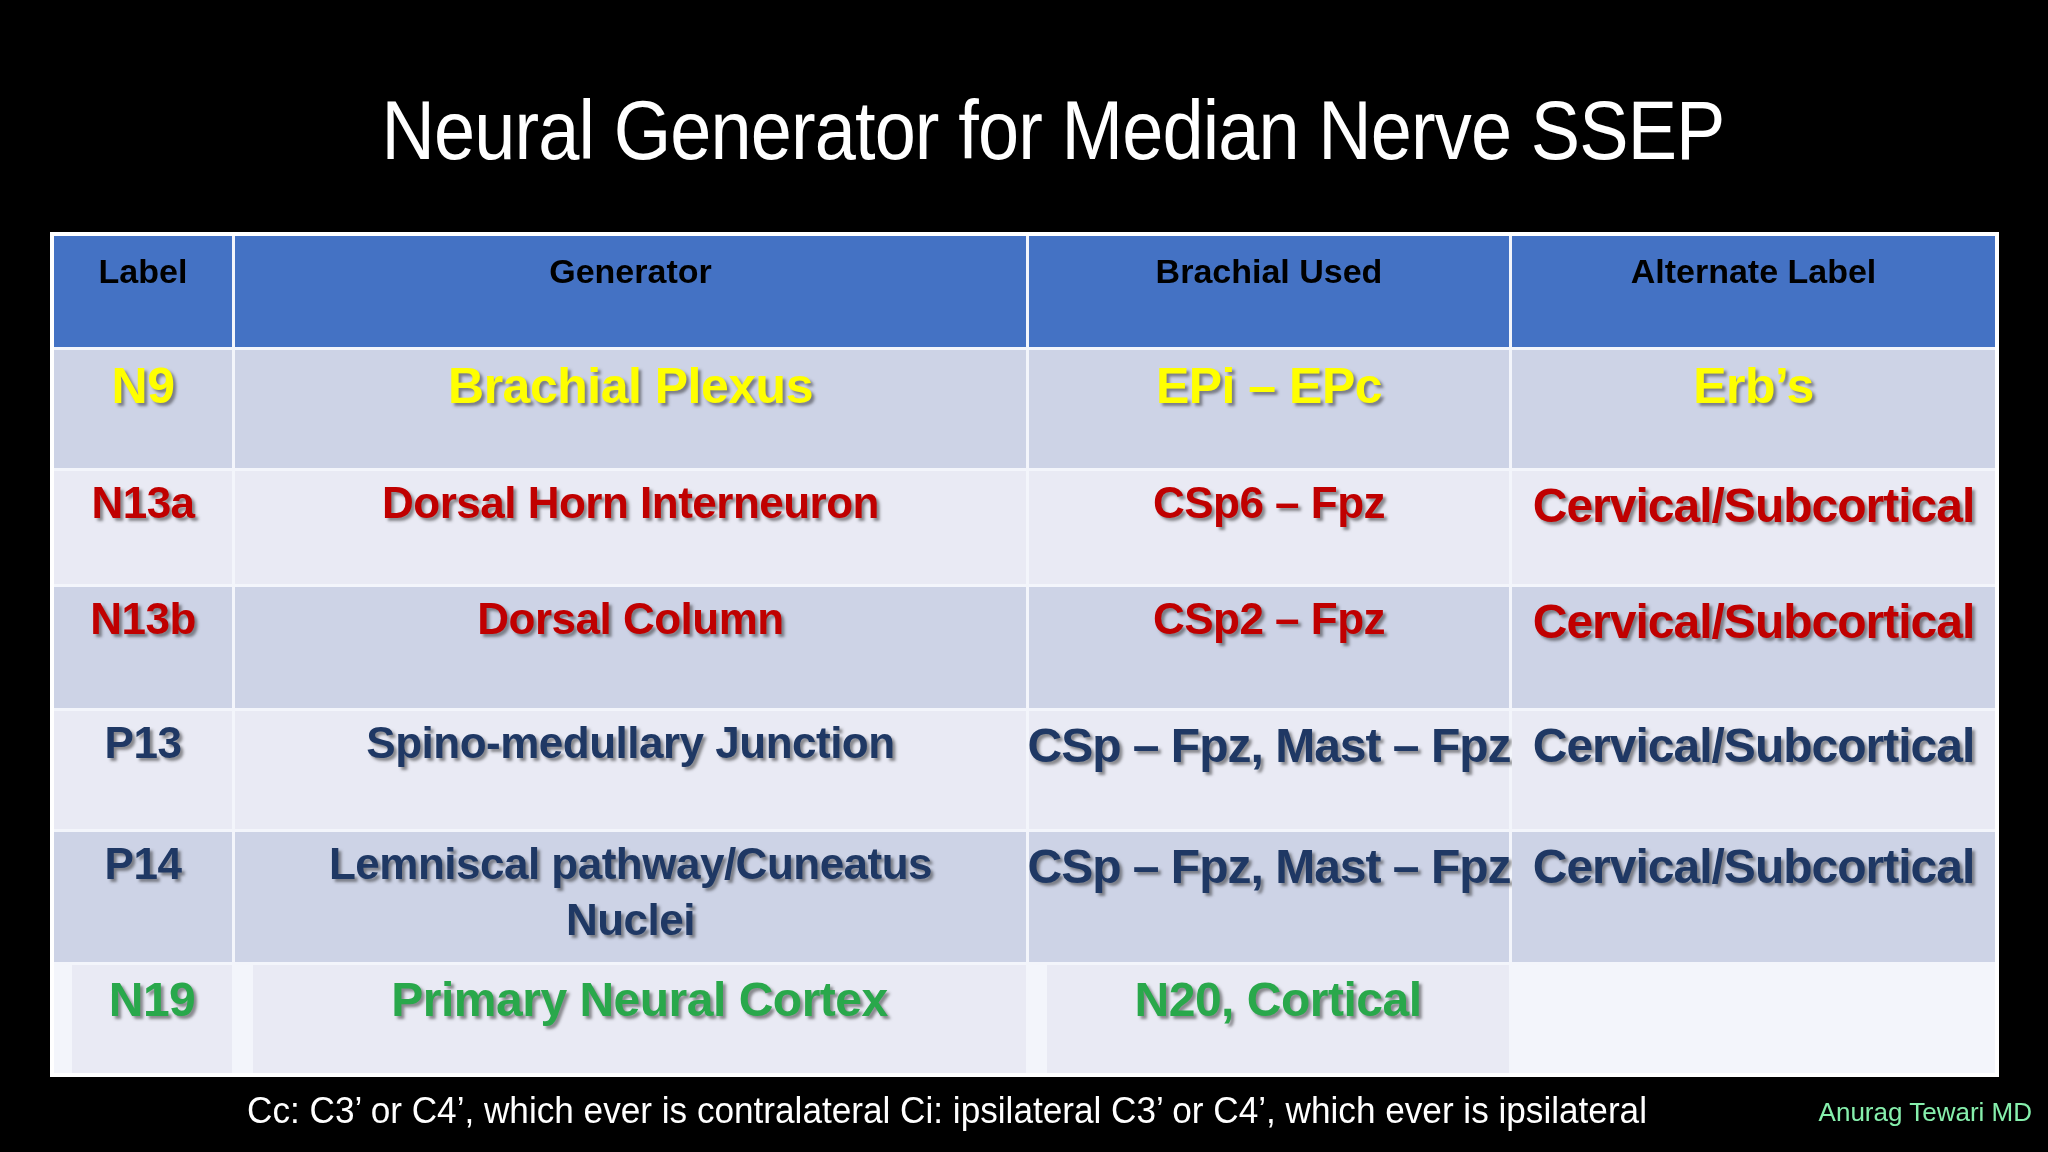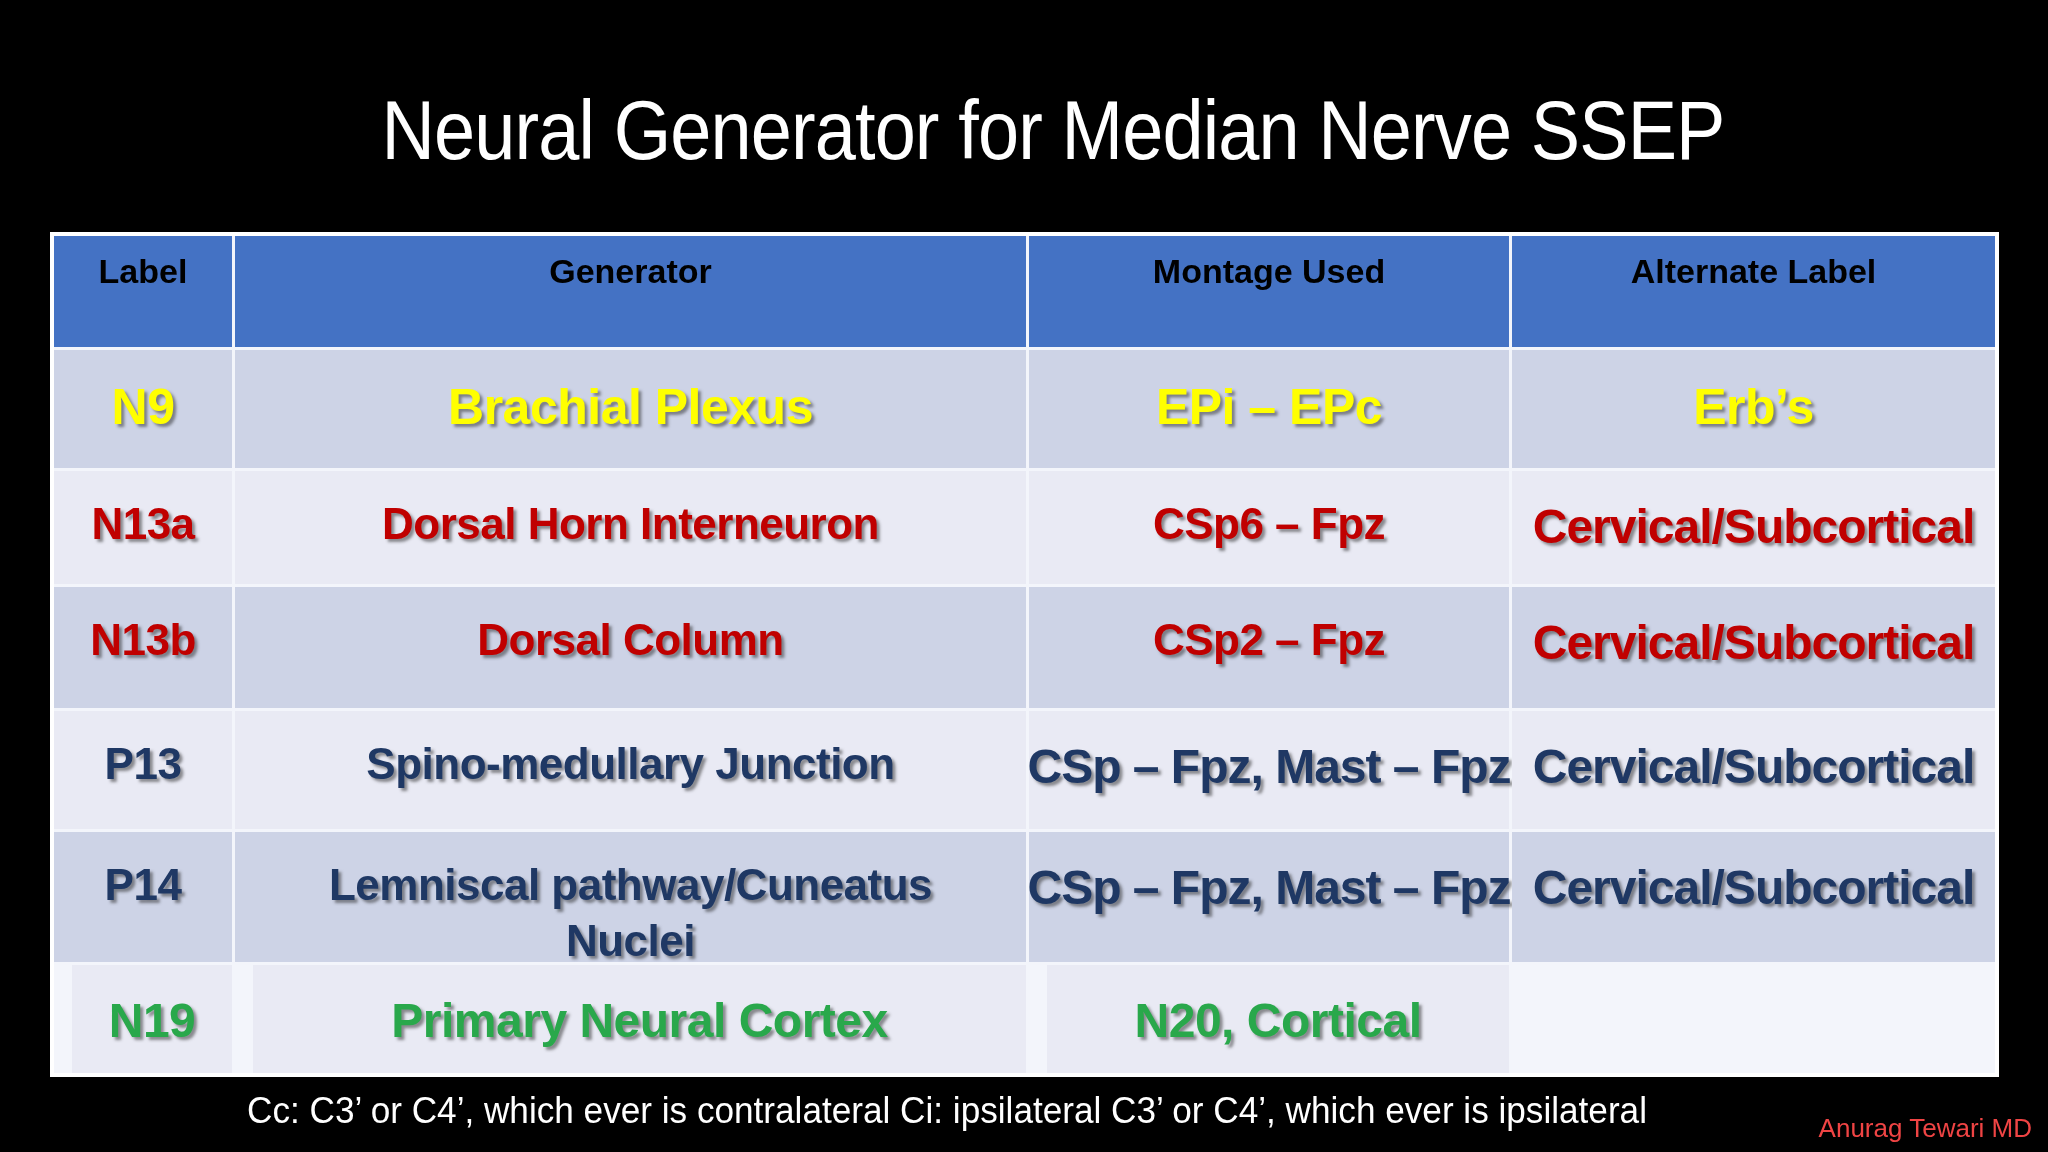--- a/index.html
+++ b/index.html
@@ -25,54 +25,54 @@
   }
   .cell{
     display:flex;justify-content:center;align-items:flex-start;
     text-align:center;overflow:visible;
   }
   .cell-head{
     background:#4472C4;color:#000000;font-weight:700;font-size:34px;
     padding-top:16px;white-space:nowrap;
   }
   .cell-body{
-    font-weight:700;font-size:44px;letter-spacing:-0.5px;padding-top:25px;
+    font-weight:700;font-size:44px;letter-spacing:-0.5px;padding-top:4px;
     text-shadow:3px 3px 3px rgba(40,40,40,0.5);line-height:1.28;white-space:nowrap;
   }
   .band-dark{background:#CDD3E6;}
   .band-light{background:#E9EAF4;}
   .text-yellow{color:#FFFF00;font-size:50px;}
   .text-red{color:#C00000;}
   .text-navy{color:#1F3864;}
   .text-green{color:#29A84B;font-size:48px;margin-left:18px;}
   .fit{font-size:48px;letter-spacing:-1px;}
   .wrap2{white-space:normal;}
   .wrap2 .inner{display:inline-block;max-width:680px;}
   .footnote{
     position:absolute;left:247px;top:1090px;color:#FFFFFF;font-size:37px;
     font-weight:400;white-space:nowrap;transform:scaleX(0.95);transform-origin:left center;
   }
   .watermark{
-    position:absolute;right:16px;bottom:8px;color:#ef4444;font-size:26px;font-weight:400;margin-left:24px;
+    position:absolute;right:16px;bottom:24px;color:#86efac;font-size:26px;font-weight:400;margin-left:24px;
   }
 </style>
 </head>
 <body>
 
 <div class="slide">
 
   <div class="title-wrap">
     <h1 class="title">Neural Generator for Median Nerve SSEP</h1>
   </div>
 
   <div class="tbl">
 
     <div class="cell cell-head">Label</div>
     <div class="cell cell-head">Generator</div>
-    <div class="cell cell-head">Montage Used</div>
+    <div class="cell cell-head">Brachial Used</div>
     <div class="cell cell-head">Alternate Label</div>
 
     <div class="cell cell-body band-dark text-yellow">N9</div>
     <div class="cell cell-body band-dark text-yellow">Brachial Plexus</div>
     <div class="cell cell-body band-dark text-yellow">EPi – EPc</div>
     <div class="cell cell-body band-dark text-yellow">Erb’s</div>
 
     <div class="cell cell-body band-light text-red">N13a</div>
     <div class="cell cell-body band-light text-red">Dorsal Horn Interneuron</div>
     <div class="cell cell-body band-light text-red">CSp6 – Fpz</div>

